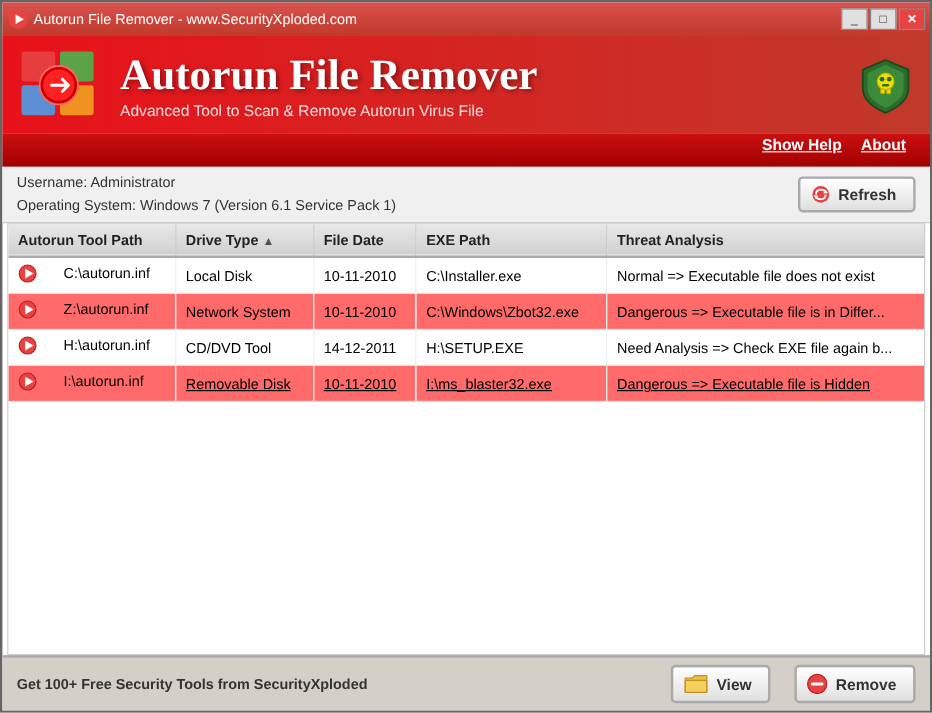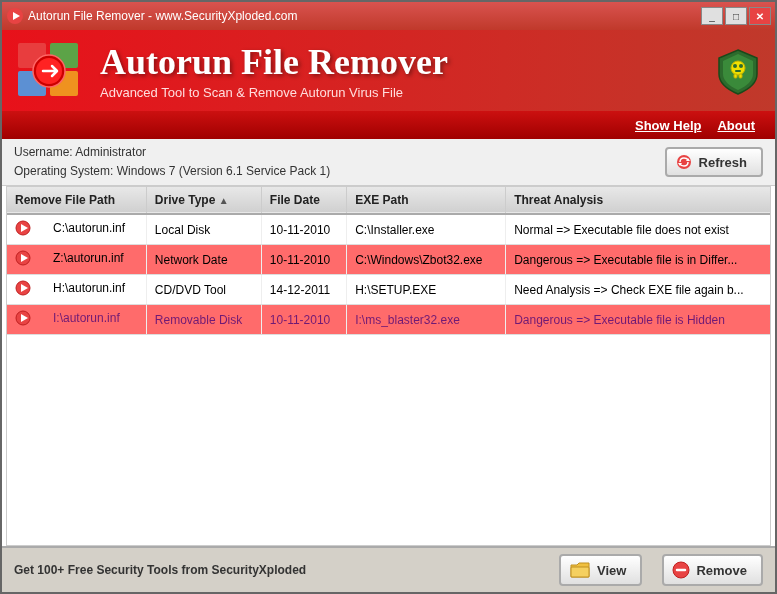--- a/index.html
+++ b/index.html
@@ -92,21 +92,20 @@
       width: 50px;
       height: 50px;
       flex-shrink: 0;
     }
 
     
     .menu-bar {
       background: linear-gradient(to bottom, #cc1010, #a00000);
       height: 28px;
       display: flex;
-      align-items: center;
       justify-content: flex-end;
       padding-right: 12px;
       flex-shrink: 0;
     }
     .menu-item {
       color: #fff;
       font-size: 13px;
       font-weight: bold;
       cursor: pointer;
       padding: 2px 8px;
@@ -312,21 +311,21 @@
       <span>Refresh</span>
     </button>
   </div>
 
   <div class="main-content">
     <div class="table-wrapper">
       <table class="data-table">
         <thead>
           <tr>
             <th>
-              <span>Remove File Path</span>
+              <span>Autorun Tool Path</span>
             </th>
             <th>
               <span>Drive Type</span>
               <span class="sort-arrow"> ▲</span>
             </th>
             <th>
               <span>File Date</span>
             </th>
             <th>
               <span>EXE Path</span>
@@ -351,39 +350,39 @@
               <td style="max-width:240px;overflow:hidden;text-overflow:ellipsis;">Normal =&gt; Executable file does not exist</td>
             </tr>
             <tr style="background: rgb(255, 107, 107); color: rgb(0, 0, 0);">
               <td><span class="row-icon">
                   <svg width="16" height="16" viewBox="0 0 16 16">
       <circle cx="8" cy="8" r="7" fill="#e84343" stroke="#c02020" stroke-width="1"></circle>
       <polygon points="6,4 6,12 13,8" fill="white"></polygon>
     </svg>
                   <span>Z:\autorun.inf</span>
                 </span></td>
-              <td>Network Date</td>
+              <td>Network System</td>
               <td>10-11-2010</td>
               <td style="max-width:180px;overflow:hidden;text-overflow:ellipsis;">C:\Windows\Zbot32.exe</td>
               <td style="max-width:240px;overflow:hidden;text-overflow:ellipsis;">Dangerous =&gt; Executable file is in Differ...</td>
             </tr>
             <tr>
               <td><span class="row-icon">
                   <svg width="16" height="16" viewBox="0 0 16 16">
       <circle cx="8" cy="8" r="7" fill="#e84343" stroke="#c02020" stroke-width="1"></circle>
       <polygon points="6,4 6,12 13,8" fill="white"></polygon>
     </svg>
                   <span>H:\autorun.inf</span>
                 </span></td>
               <td>CD/DVD Tool</td>
               <td>14-12-2011</td>
               <td style="max-width:180px;overflow:hidden;text-overflow:ellipsis;">H:\SETUP.EXE</td>
               <td style="max-width:240px;overflow:hidden;text-overflow:ellipsis;">Need Analysis =&gt; Check EXE file again b...</td>
             </tr>
-            <tr style="background: rgb(255, 107, 107); color: #701a75;">
+            <tr style="background: rgb(255, 107, 107); color: #000000; text-decoration: underline;">
               <td><span class="row-icon">
                   <svg width="16" height="16" viewBox="0 0 16 16">
       <circle cx="8" cy="8" r="7" fill="#e84343" stroke="#c02020" stroke-width="1"></circle>
       <polygon points="6,4 6,12 13,8" fill="white"></polygon>
     </svg>
                   <span>I:\autorun.inf</span>
                 </span></td>
               <td>Removable Disk</td>
               <td>10-11-2010</td>
               <td style="max-width:180px;overflow:hidden;text-overflow:ellipsis;">I:\ms_blaster32.exe</td>

